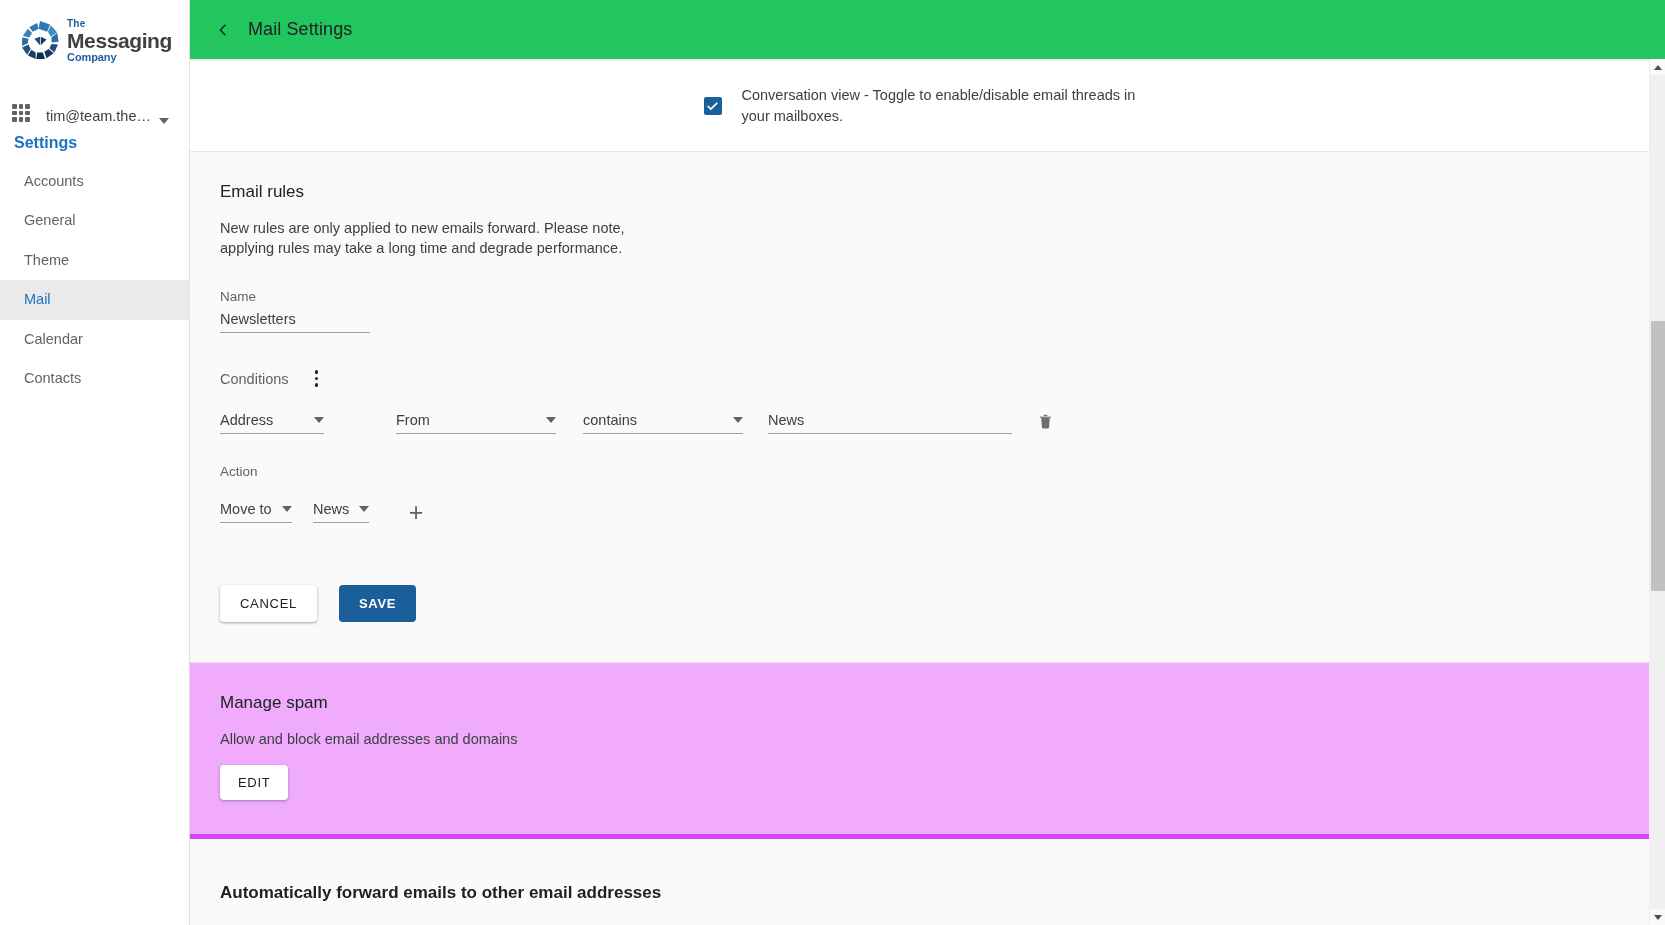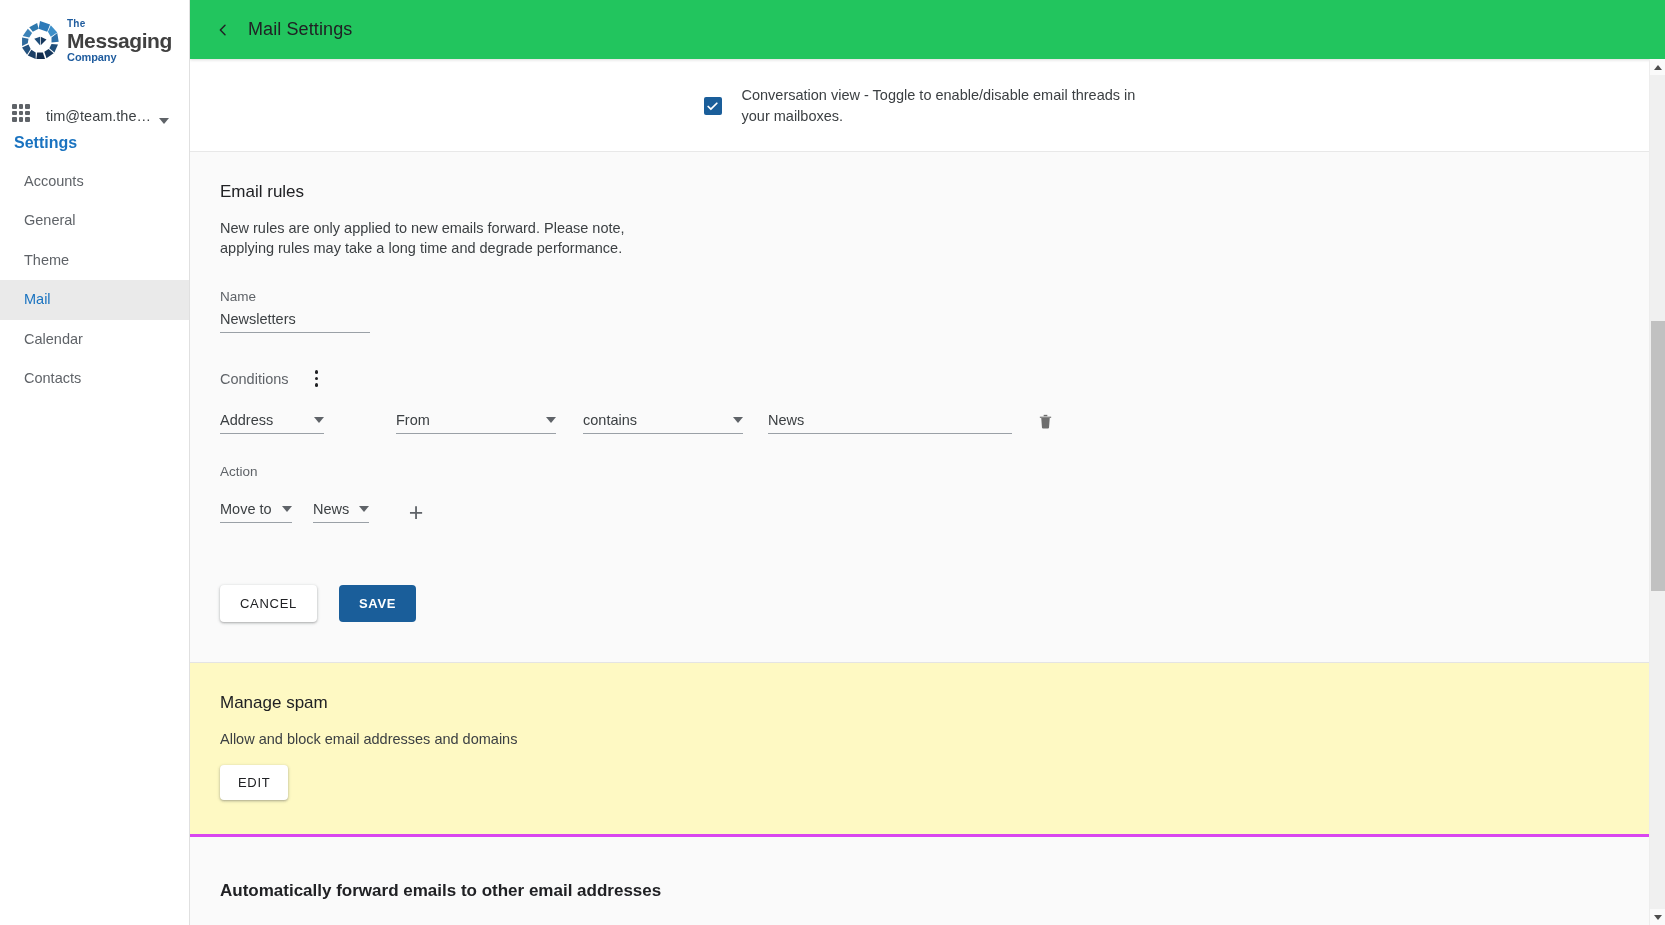--- a/index.html
+++ b/index.html
@@ -184,21 +184,21 @@
     background: #ffffff; color: #202124; font-weight: 400;
     box-shadow: 0 1px 2px rgba(60,64,67,.3), 0 1px 3px 1px rgba(60,64,67,.12);
   }
   .btn-save { background: #1a5e9a; color: #ffffff; margin-left: 22px; font-weight: 700; }
   .btn-edit {
     background: #ffffff; color: #202124; font-weight: 400;
     box-shadow: 0 1px 2px rgba(60,64,67,.3), 0 1px 3px 1px rgba(60,64,67,.12);
     padding: 10px 18px;
   }
 
-  .spam-block { padding: 30px 32px 34px 30px; background: #fef9c3; border-bottom: 3px solid #d946ef; }
+  .spam-block { padding: 30px 32px 34px 30px; background: #f0abfc; border-bottom: 5px solid #d946ef; }
   .spam-desc { font-size: 14.5px; color: #3c4043; margin: 18px 0 18px 0; }
 
   .forward-block { padding: 30px 30px 30px 30px; background: #fafafa; }
   .forward-title { font-size: 17px; color: #202124; }
 
   
   .vscroll {
     position: absolute; top: 59px; right: 0; width: 16px; height: 866px;
     background: #fafafa; border-left: 1px solid #ededed; z-index: 5;
   }

